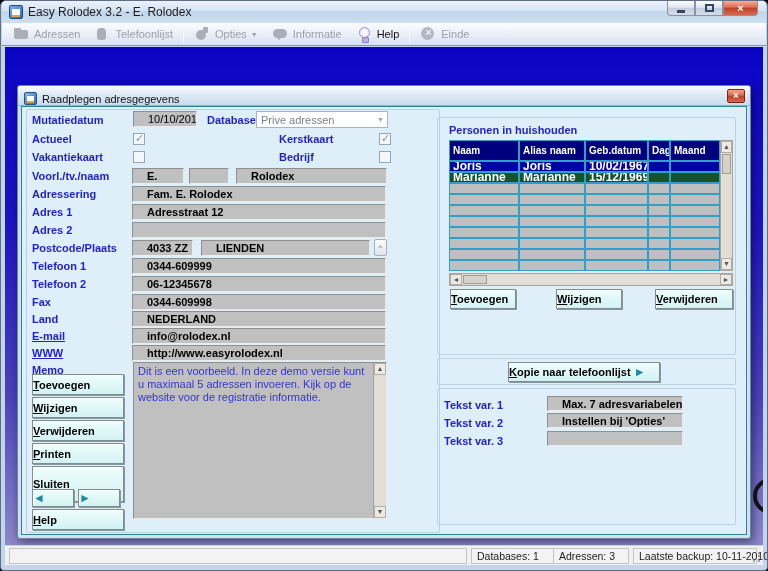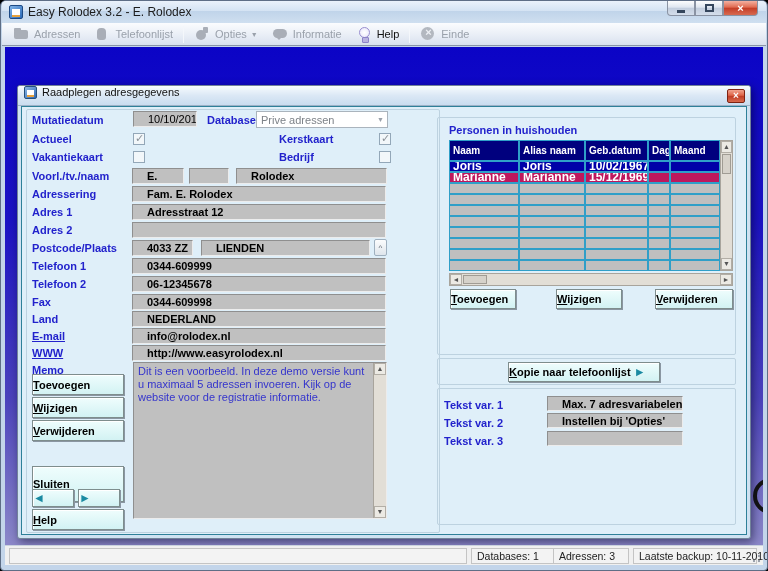--- a/index.html
+++ b/index.html
@@ -57,21 +57,21 @@
             background:linear-gradient(180deg,#0b04c6 0%,#1c13c4 35%,#4b42bc 70%,#8d89c9 100%); }
   .bg-arc { position:absolute; left:748px; top:431px; width:36px; height:36px;
             border:4px solid #141414; border-radius:50%; }
 
   
   .dialog { position:absolute; left:12px; top:38px; width:734px; height:454px;
             background:#cfe2f2; border:1px solid #72839a; border-radius:3px;
             box-shadow:2px 3px 10px rgba(0,0,30,.5); }
   .dlg-titlebar { height:20px; background:linear-gradient(#f7fbfe,#dbe8f5 50%,#c9dcef);
                   border-bottom:1px solid #9db1c6; border-radius:2px 2px 0 0;
-                  display:flex; align-items:flex-start; padding-left:6px; }
+                  display:flex; align-items:flex-end; padding-left:6px; }
   .dlg-icon { width:13px; height:13px; margin-right:5px; position:relative;
               background:linear-gradient(135deg,#8cb8e8,#3068b0); border:1px solid #24507e; border-radius:2px; }
   .dlg-icon::after { content:""; position:absolute; left:2px; top:3px; width:7px; height:5px;
                      background:#fff; border-bottom:2px solid #e8a23c; }
   .dlg-title { font-size:11px; color:#111; }
   .dlg-close { position:absolute; right:5px; top:3px; width:18px; height:14px;
                background:linear-gradient(#f0a28e,#dd6448 45%,#bf3c24 50%,#d96a4e);
                border:1px solid #7e2312; border-radius:2px; color:#fff; font-weight:bold;
                font-size:10px; line-height:12px; text-align:center; }
   .dlg-body { position:absolute; left:3px; right:3px; top:20px; bottom:3px;
@@ -116,21 +116,21 @@
   
   .rhead { position:absolute; font-size:11px; font-weight:bold; color:#2222cc; }
   .tgrid { position:absolute; left:427px; top:33px; display:grid;
            grid-template-columns:70px 66px 63px 22px 50px;
            grid-template-rows:21px repeat(10,11px); background:#9cb0ba; }
   .th { background:#00007e; color:#fff; font-weight:bold; font-size:10px; line-height:19px;
         padding-left:3px; border:1px solid #2f9fc8; overflow:hidden; }
   .td { background:#bfbfbf; border:1px solid #2f9fc8; font-size:12px; font-weight:bold;
         line-height:9px; padding-left:3px; overflow:hidden; }
   .td.sel1 { background:#0000a8; color:#fff; }
-  .td.sel2 { background:#be185d; color:#fff; }
+  .td.sel2 { background:#14532d; color:#fff; }
 
   .vscroll { position:absolute; left:698px; top:33px; width:13px; height:131px; background:#e2ded6;
              border:1px solid #a8a49c; display:flex; flex-direction:column; }
   .hscroll { position:absolute; left:427px; top:166px; width:284px; height:13px; background:#e2ded6;
              border:1px solid #a8a49c; display:flex; align-items:stretch; }
   .hs-b { width:12px; background:#eceae4; border:1px solid #b2aea6; font-size:7px; color:#555;
           text-align:center; line-height:10px; }
   .thumb-v { height:20px; background:#d6d2ca; border:1px solid #a09c94; margin:1px; }
   .thumb-h { width:24px; background:#d6d2ca; border:1px solid #a09c94; margin:1px; }
   .hs-spacer { flex:1; }
@@ -270,20 +270,21 @@
           <span>Dit is een voorbeeld. In deze demo versie kunt u maximaal 5 adressen invoeren. Kijk op de website voor de registratie informatie.</span>
           <div class="sb-v">
             <span class="sb-b">▲</span>
             <span class="sb-b">▼</span>
           </div>
         </div>
 
         <button class="btn" style="left:10px;top:267px;width:92px;height:21px"><u>T</u>oevoegen</button>
         <button class="btn" style="left:10px;top:290px;width:92px;height:21px"><u>W</u>ijzigen</button>
         <button class="btn" style="left:10px;top:313px;width:92px;height:21px"><u>V</u>erwijderen</button>
+        <button class="btn" style="left:10px;top:336px;width:92px;height:21px"><u>P</u>rinten</button>
         <button class="btn" style="left:10px;top:359px;width:92px;height:36px"><u>S</u>luiten</button>
         <button class="btn" style="left:10px;top:382px;width:42px;height:18px"><span class="arrowglyph">◄</span></button>
         <button class="btn" style="left:56px;top:382px;width:42px;height:18px"><span class="arrowglyph">►</span></button>
         <button class="btn" style="left:10px;top:402px;width:92px;height:21px"><u>H</u>elp</button>
 
         <div class="panelbox" style="left:415px;top:10px;width:299px;height:238px"></div>
         <div class="panelbox" style="left:415px;top:251px;width:299px;height:27px"></div>
         <div class="panelbox" style="left:415px;top:281px;width:299px;height:137px"></div>
 
         <div class="rhead" style="left:427px;top:17px;position:absolute">Personen in huishouden</div>

